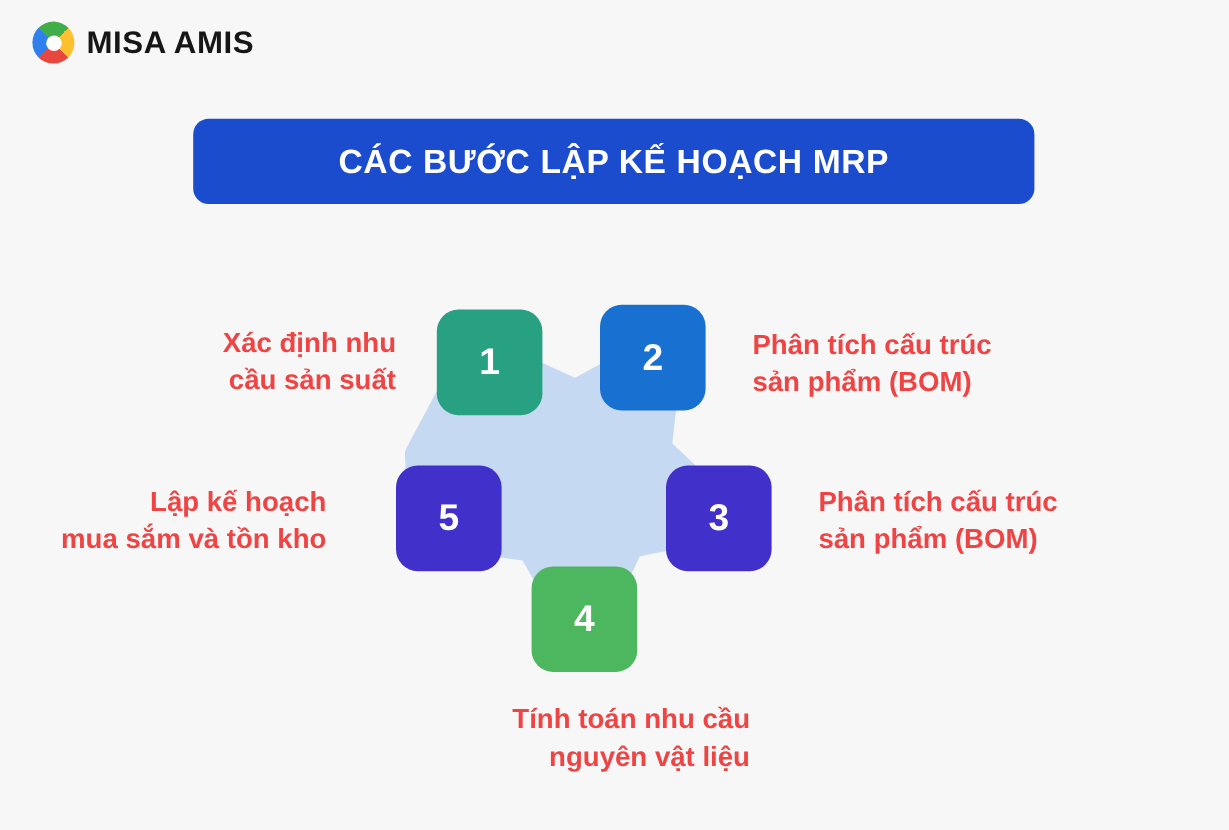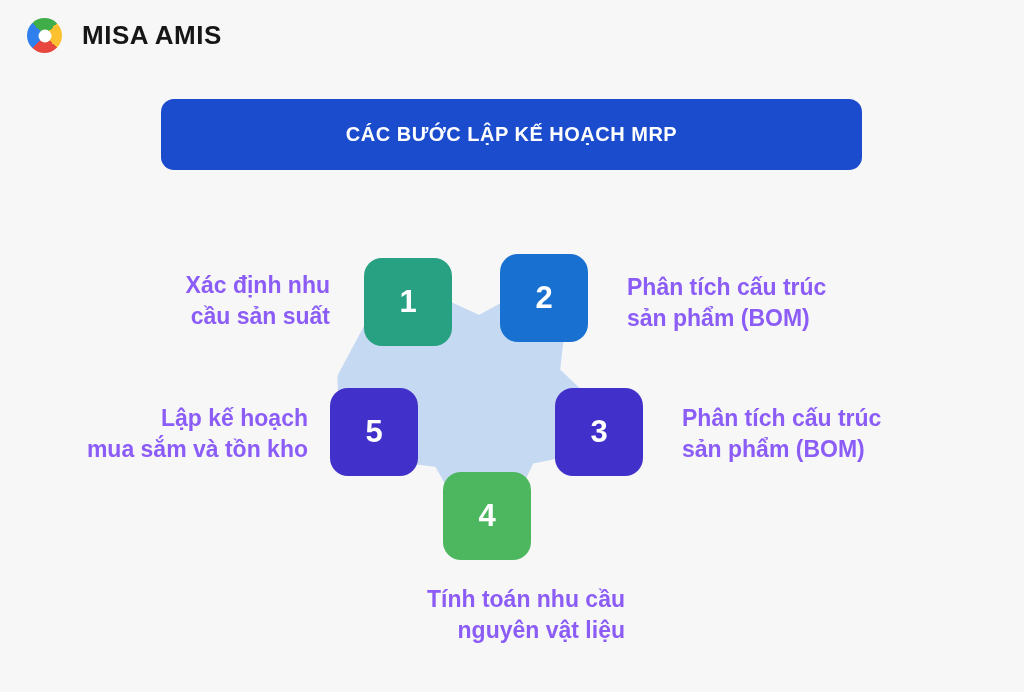--- a/index.html
+++ b/index.html
@@ -11,21 +11,21 @@
     overflow: hidden;
   }
   .canvas {
     position: absolute;
     width: 1024px; height: 692px;
     left: 0; top: 0;
     background: #f7f7f8;
   }
 
   
-  .logo { position: absolute; left: 27px; top: 18px; display: flex; align-items: center; gap: 20px; }
+  .logo { position: absolute; left: 27px; top: 18px; display: flex; align-items: center; gap: 10px; }
   .logo-icon {
     width: 35px; height: 35px; border-radius: 50%;
     background: conic-gradient(from -45deg, #3fae49 0deg 90deg, #fdc02f 90deg 180deg, #e8473f 180deg 270deg, #2f80ed 270deg 360deg);
     position: relative;
   }
   .logo-icon::after {
     content: ""; position: absolute; left: 50%; top: 50%;
     width: 13px; height: 13px; border-radius: 50%;
     background: #fff; transform: translate(-50%, -50%);
   }
@@ -33,50 +33,50 @@
     font-size: 26px; font-weight: 800; color: #161616; letter-spacing: 0.5px;
   }
 
   
   .title-banner {
     position: absolute; left: 161px; top: 99px; width: 701px; height: 71px;
     border-radius: 13px;
     display: flex; align-items: center; justify-content: center;
   }
   .title-banner span {
-    color: #ffffff; font-size: 20px; font-weight: 700; letter-spacing: 0.5px;
+    color: #ffffff; font-size: 28px; font-weight: 700; letter-spacing: 0.5px;
   }
 
   
   .star-svg { position: absolute; left: 282px; top: 198px; width: 400px; height: 400px; }
 
   
   .step-box {
     position: absolute; width: 88px; height: 88px; border-radius: 18px;
     display: flex; align-items: center; justify-content: center;
     color: #ffffff; font-size: 31px; font-weight: 700;
   }
   .box-1 { left: 364px; top: 258px; }
   .box-2 { left: 500px; top: 254px; }
   .box-3 { left: 555px; top: 388px; }
   .box-4 { left: 443px; top: 472px; }
   .box-5 { left: 330px; top: 388px; }
 
   
   .step-label {
     position: absolute;
-    font-size: 23px; font-weight: 700; color: #8b5cf6;
+    font-size: 23px; font-weight: 700; color: #ef4444;
     line-height: 1.35;
     white-space: pre-line;
   }
   .label-1 { right: 694px; top: 270px; text-align: right; }
   .label-2 { left: 627px; top: 272px; text-align: left; }
   .label-3 { left: 682px; top: 403px; text-align: left; }
   .label-4 { left: 345px; top: 584px; width: 280px; text-align: right; }
-  .label-5 { right: 716px; top: 403px; text-align: right; }
+  .label-5 { right: 752px; top: 403px; text-align: right; }
 </style>
 </head>
 <body>
 
 <div class="canvas">
 
   <div class="logo">
     <div class="logo-icon"></div>
     <div class="logo-text">MISA AMIS</div>
   </div>

